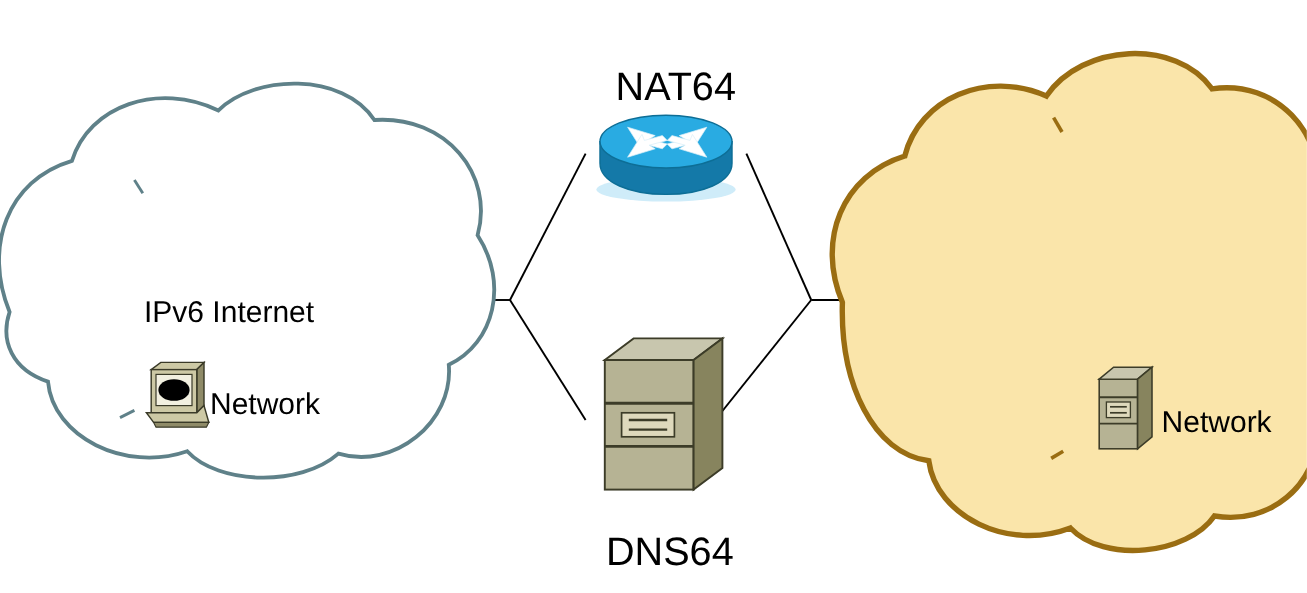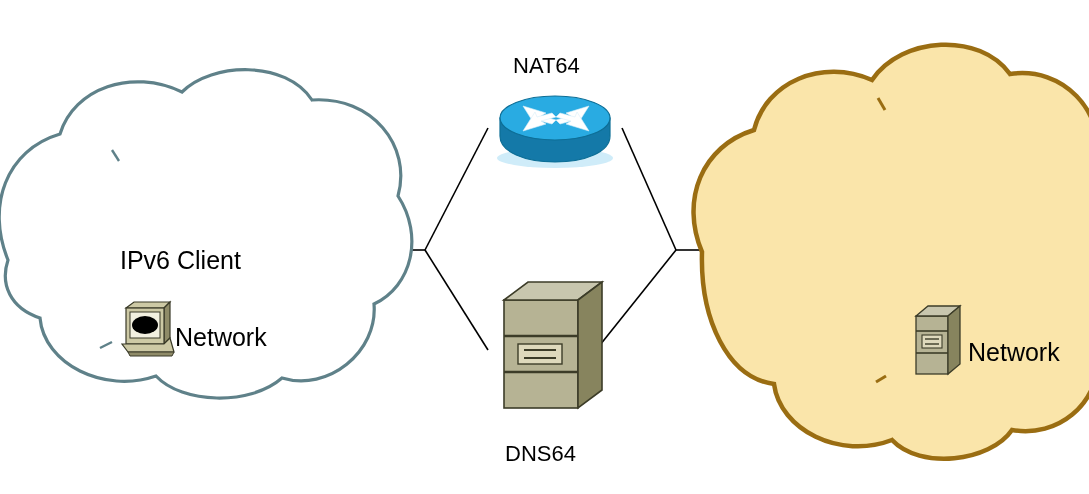--- a/index.html
+++ b/index.html
@@ -28,21 +28,21 @@
     display: block;
   }
   .diagram-label {
     position: absolute;
     color: #000000;
     font-family: "Liberation Sans", sans-serif;
     white-space: nowrap;
     line-height: 1;
   }
   .label-cloud { font-size: 25px; }
-  .label-node  { font-size: 22px; }
+  .label-node  { font-size: 33px; }
   .label-device{ font-size: 25px; }
 </style>
 </head>
 <body>
 
 <div id="diagram-root">
 
   <svg id="diagram-svg" viewBox="0 0 1089 494" xmlns="http://www.w3.org/2000/svg">
 
     <defs>
@@ -147,21 +147,21 @@
 
       <rect x="130" y="312" width="30" height="26" fill="#f2f0e0" stroke="#3a3a28" stroke-width="1"></rect>
       <ellipse cx="145" cy="325" rx="13" ry="9" fill="#000000"></ellipse>
 
       <path d="M 122,344 L 164,344 L 170,338 L 174,352 L 128,352 Z" fill="#cdc9a5" stroke="#3a3a28" stroke-width="1.2"></path>
       <path d="M 128,352 L 174,352 L 172,356 L 130,356 Z" fill="#8f8b68" stroke="#3a3a28" stroke-width="1"></path>
     </g>
 
   </svg>
 
-  <div class="diagram-label label-cloud" style="left:120px; top:248px;">IPv6 Client</div>
+  <div class="diagram-label label-cloud" style="left:120px; top:248px;">IPv6 Internet</div>
 
 
   <div class="diagram-label label-node" style="left:513px; top:55px;">NAT64</div>
 
   <div class="diagram-label label-node" style="left:505px; top:443px;">DNS64</div>
 
   <div class="diagram-label label-device" style="left:175px; top:325px;">Network</div>
 
   <div class="diagram-label label-device" style="left:968px; top:340px;">Network</div>
 

